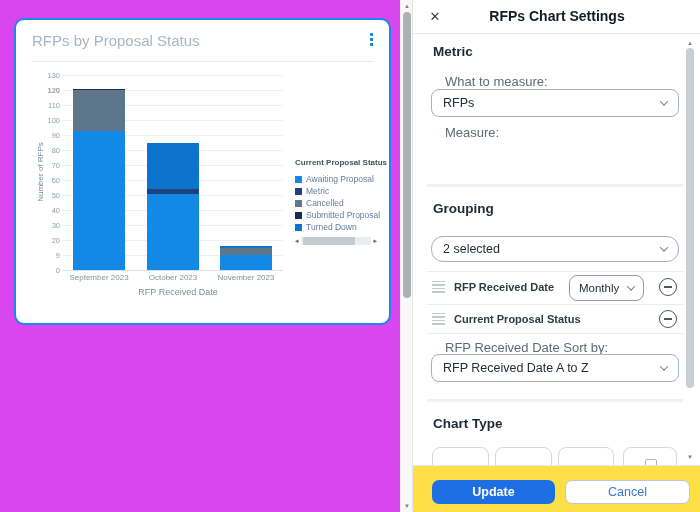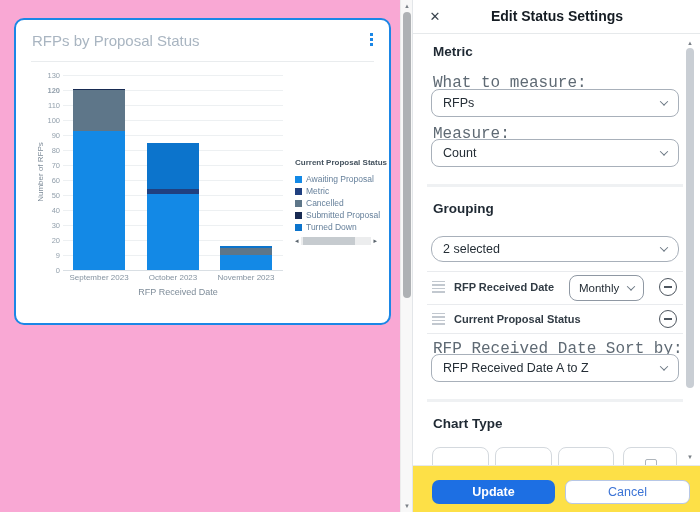--- a/index.html
+++ b/index.html
@@ -1,20 +1,20 @@
 <!DOCTYPE html>
 <html><head>
 <meta charset="utf-8">
 <style>
   * { margin:0; padding:0; box-sizing:border-box; }
   html,body { width:700px; height:512px; overflow:hidden;
     font-family:"Liberation Sans","DejaVu Sans",sans-serif; background:#F6F7F8; }
 
   
-  .page-left { position:absolute; left:0; top:0; width:400px; height:512px; background:#f9a8d4; }
+  .page-left { position:absolute; left:0; top:0; width:400px; height:512px; background:#d946ef; }
   .card { position:absolute; left:14px; top:18px; width:377px; height:307px;
     background:#fff; border:2px solid #1B87E6; border-radius:10px; }
   .card-title { position:absolute; left:16px; top:12px; font-size:15px; color:#A9B5C1; }
   .dots { position:absolute; left:352px; top:13px; width:6px; height:16px; cursor:pointer; }
   .dots i { display:block; width:3px; height:3px; background:#1B87E6; margin:0 auto 2px; }
   .card-div { position:absolute; left:15px; right:15px; top:41px; height:1px; background:#E9ECEE; }
 
   .plot { position:absolute; left:0; top:0; width:373px; height:303px; }
   .gridline { position:absolute; height:1px; background:#EDF0F2; }
   .gridline.base { background:#D9DFE4; }
@@ -42,21 +42,21 @@
   .main-scroll .thumb { position:absolute; left:2px; top:12px; width:8px; height:286px; background:#AEB1B4; border-radius:4px; cursor:pointer; }
 
   
   .panel { position:absolute; left:412px; top:0; width:288px; height:512px; background:#fff; border-left:1px solid #E3E6E9; }
   .panel-header { position:absolute; left:0; top:0; width:288px; height:34px; border-bottom:1px solid #E6E9EB; }
   .close-x { position:absolute; left:12px; top:7px; width:20px; height:20px; font-size:13px; color:#39434D;
     text-align:center; line-height:20px; cursor:pointer; }
   .panel-title { position:absolute; left:0; top:8px; width:288px; text-align:center; font-size:14px; font-weight:700; color:#151C23; }
 
   .sec-head { position:absolute; left:20px; font-size:13.5px; font-weight:700; color:#1F2933; }
-  .fld-label { position:absolute; left:20px; font-size:16px; color:#5F6A74;font-family:Liberation Mono, monospace; }
+  .fld-label { position:absolute; left:32px; font-size:13px; color:#5F6A74; }
   .select { position:absolute; left:18px; width:248px; height:28px; background:#fff;
     border:1px solid #A8B0BA; border-radius:8px; display:flex; align-items:center; justify-content:space-between;
     padding:0 11px; font-size:12.5px; color:#252E36; cursor:pointer; }
   .chev { width:6px; height:6px; border-right:1.4px solid #6A7682; border-bottom:1.4px solid #6A7682;
     transform:rotate(45deg) translate(-1px,-1px); flex:none; }
   .sep-band { position:absolute; left:14px; width:256px; height:3px; background:#EFF1F3; }
   .hairline { position:absolute; left:14px; width:256px; height:1px; background:#E9EBEE; }
 
   .drag-handle { position:absolute; width:13px; height:12px; cursor:grab;
     background:repeating-linear-gradient(to bottom,#C2C8CF 0,#C2C8CF 1.5px,transparent 1.5px,transparent 3.5px); }
@@ -171,34 +171,30 @@
 
 <div class="main-scroll">
   <div class="arrow" style="top:0">▲</div>
   <div class="thumb"></div>
   <div class="arrow" style="bottom:0">▼</div>
 </div>
 
 <div class="panel">
   <div class="panel-header">
     <div class="close-x">✕</div>
-    <div class="panel-title">Edit Status Settings</div>
+    <div class="panel-title">RFPs Chart Settings</div>
   </div>
 
   <div class="sec-head" style="top:44px">Metric</div>
   <div class="fld-label" style="top:74px">What to measure:</div>
   <div class="select" style="top:89px">
     <span>RFPs</span>
     <span class="chev"></span>
   </div>
   <div class="fld-label" style="top:125px">Measure:</div>
-  <div class="select" style="top:139px">
-    <span>Count</span>
-    <span class="chev"></span>
-  </div>
 
   <div class="sep-band" style="top:184px"></div>
 
   <div class="sec-head" style="top:201px">Grouping</div>
   <div class="select" style="top:236px; height:26px; border-radius:12px">
     <span>2 selected</span>
     <span class="chev"></span>
   </div>
   <div class="hairline" style="top:271px"></div>
 

